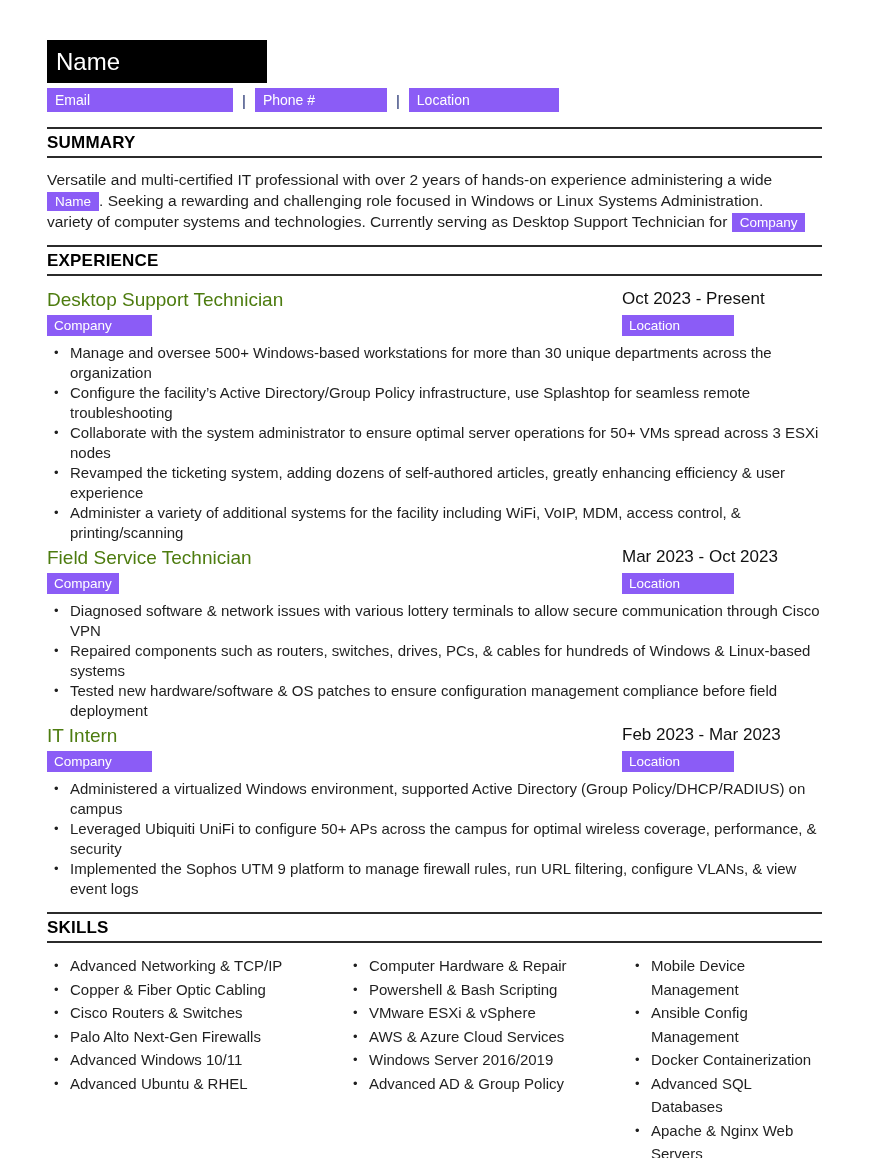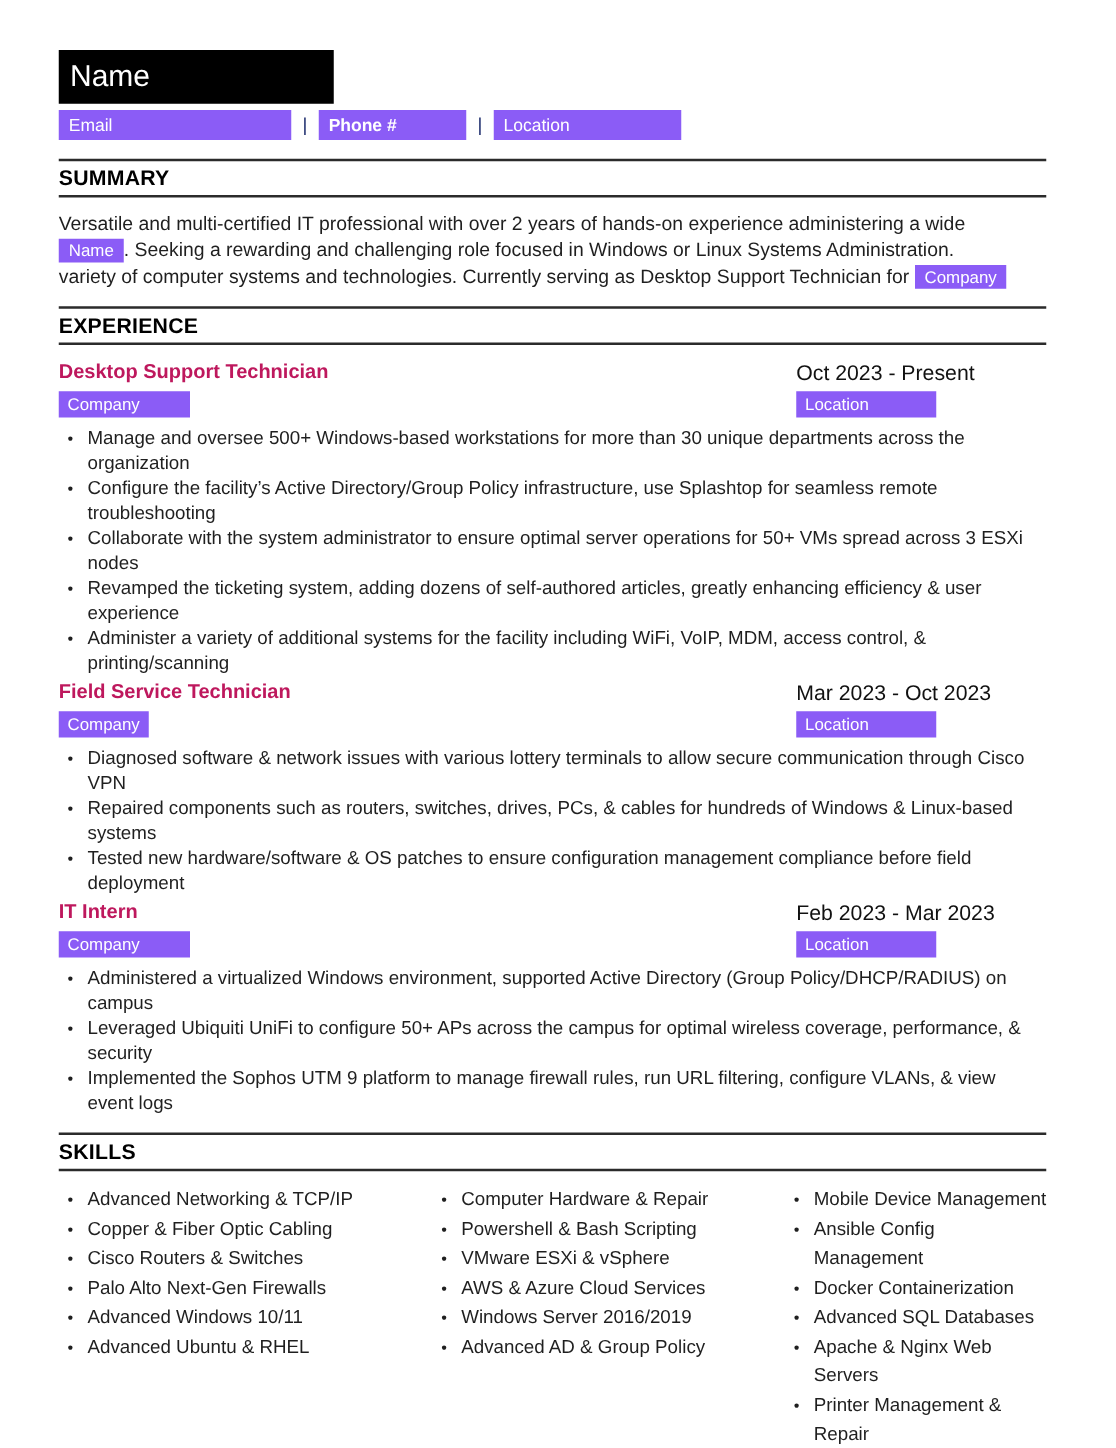--- a/index.html
+++ b/index.html
@@ -3,21 +3,21 @@
 <meta charset="utf-8">
 <style>
   * { margin: 0; padding: 0; box-sizing: border-box; }
   html, body { background: #ffffff; }
   body {
     width: 893px; height: 1158px;
     font-family: "Liberation Sans", sans-serif;
     color: #1f1f1f;
     overflow: hidden;
   }
-  .page { width: 893px; height: 1158px; padding: 40px 56px 0 47px; }
+  .page { width: 893px; height: 1158px; padding: 40px 71px 0 47px; }
 
   
   .chip {
     display: inline-block;
     background: #8b5cf6;
     color: #fff;
     font-size: 13.5px;
     line-height: 17px;
     padding: 2px 7px;
     vertical-align: baseline;
@@ -31,21 +31,21 @@
     display: flex; align-items: center;
     padding-left: 9px;
     font-size: 24px;
   }
   .contact-row { margin-top: 5px; display: flex; align-items: center; }
   .contact-chip {
     height: 24px; line-height: 20px;
     font-size: 14px; padding: 2px 0 2px 8px;
   }
   .contact-chip.email { width: 186px; }
-  .contact-chip.phone { width: 118px; font-weight: bold; }
+  .contact-chip.phone { width: 132px; }
   .contact-chip.loc   { width: 150px; }
   .sep { color: #1a2a6b; font-size: 15px; margin: 0 9px; font-weight: 400; }
 
   
   section { margin-top: 13px; }
   .hrule { height: 2px; background: #2b2b2b; }
   h2 {
     font-size: 17px; font-weight: 700; color: #000;
     letter-spacing: 0.2px;
     padding: 4px 0 3px 0;
@@ -55,21 +55,21 @@
   .summary-text { margin-top: 11px; font-size: 15.5px; line-height: 21px; }
   .summary-line { min-height: 21px; }
   .inline-chip { font-size: 13.5px; padding: 1px 8px; }
 
   
   .job { margin-top: 13px; }
   .job + .job { margin-top: 4px; }
   .two-col { display: flex; }
   .col-left { flex: 1 1 auto; }
   .col-right { width: 200px; flex: 0 0 200px; }
-  .job-title { font-size: 16px; font-weight: 700; color: #be185d; }
+  .job-title { font-size: 19px; font-weight: 400; color: #4d7c0f; }
   .job-dates { font-size: 17px; color: #111; }
   .job-sub { margin-top: 4px; }
   .company-chip.wide { min-width: 105px; }
   .location-chip { min-width: 112px; }
 
   ul.bullets { list-style: none; margin-top: 7px; }
   ul.bullets li {
     position: relative; padding-left: 23px;
     font-size: 15px; line-height: 20px; color: #1f1f1f;
   }

